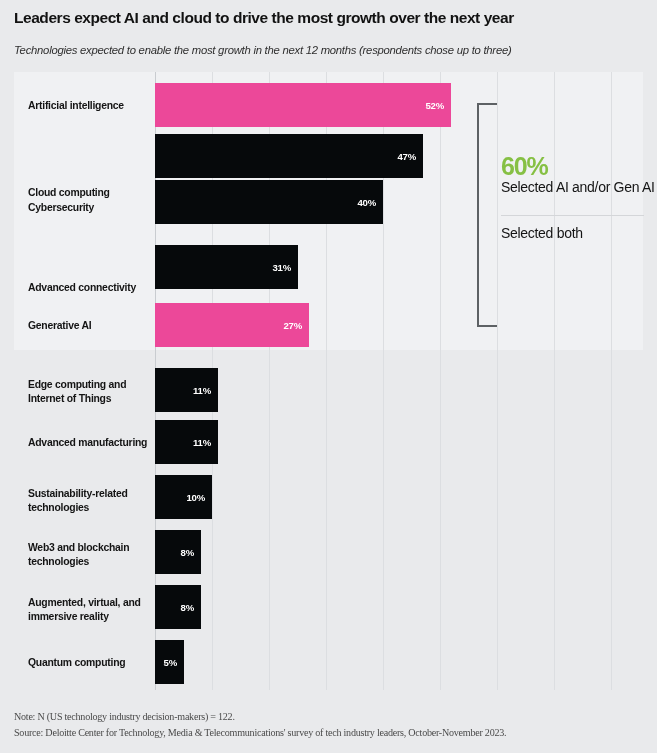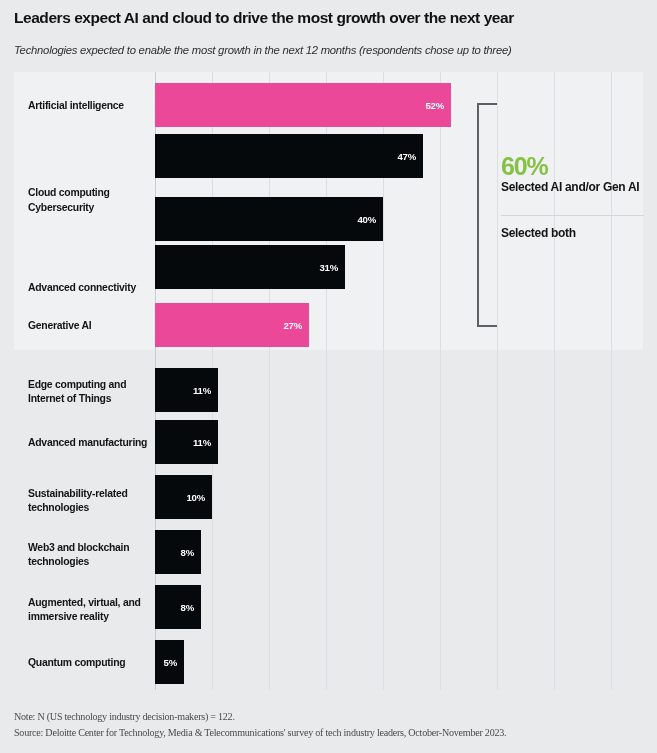--- a/index.html
+++ b/index.html
@@ -127,22 +127,22 @@
     width: 156px;
   }
   .annotation-pct {
     font-size: 25px;
     font-weight: bold;
     color: #86c044;
     letter-spacing: -1.1px;
     line-height: 27px;
   }
   .annotation-text {
-    font-size: 12px;
-    font-weight: bold;
+    font-size: 14px;
+    font-weight: normal;
     color: #141414;
     letter-spacing: -0.3px;
     line-height: 14px;
     white-space: nowrap;
   }
   #annotation-divider {
     position: absolute;
     left: 31px;
     top: 120px;
     width: 143px;
@@ -201,29 +201,29 @@
           <div>Cloud computing</div>
         </div>
         <div class="bar dark" style="top: 62px; height: 44px; width: 268px;">
           <span class="bar-value" style="top: 17px;">47%</span>
         </div>
       </div>
       <div class="bar-row">
         <div class="bar-label" style="top: 129px;">
           <div>Cybersecurity</div>
         </div>
-        <div class="bar dark" style="top: 125px; height: 44px; width: 228px;">
+        <div class="bar dark" style="top: 108px; height: 44px; width: 228px;">
           <span class="bar-value" style="top: 17px;">40%</span>
         </div>
       </div>
       <div class="bar-row">
         <div class="bar-label" style="top: 189px; margin-top: 20px;">
           <div>Advanced connectivity</div>
         </div>
-        <div class="bar dark" style="top: 173px; height: 44px; width: 190px;">
+        <div class="bar dark" style="top: 173px; height: 44px; width: 143px;">
           <span class="bar-value" style="top: 17px;">31%</span>
         </div>
       </div>
       <div class="bar-row">
         <div class="bar-label" style="top: 247px;">
           <div>Generative AI</div>
         </div>
         <div class="bar green" style="top: 231px; height: 44px; width: 154px;">
           <span class="bar-value" style="top: 17px;">27%</span>
         </div>

